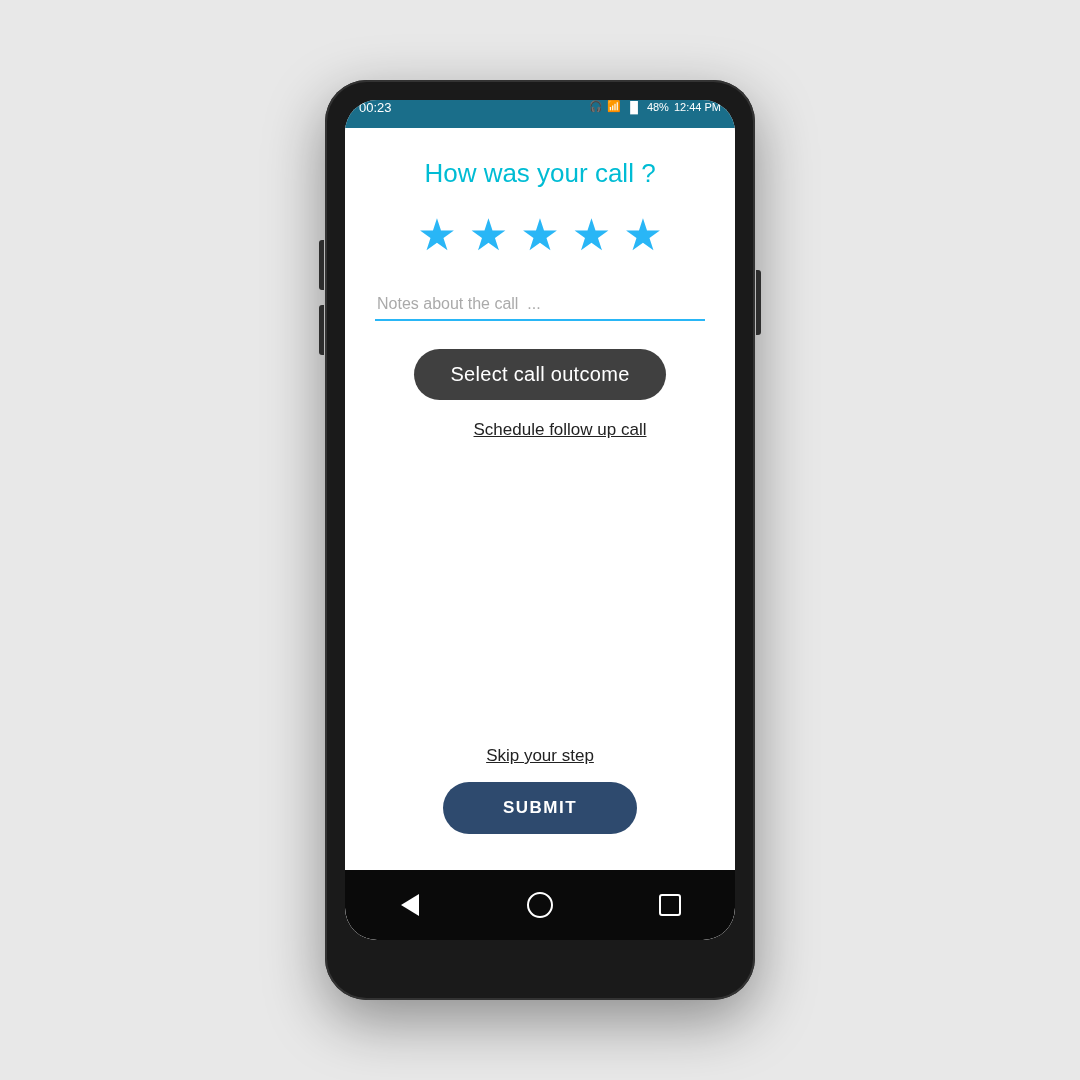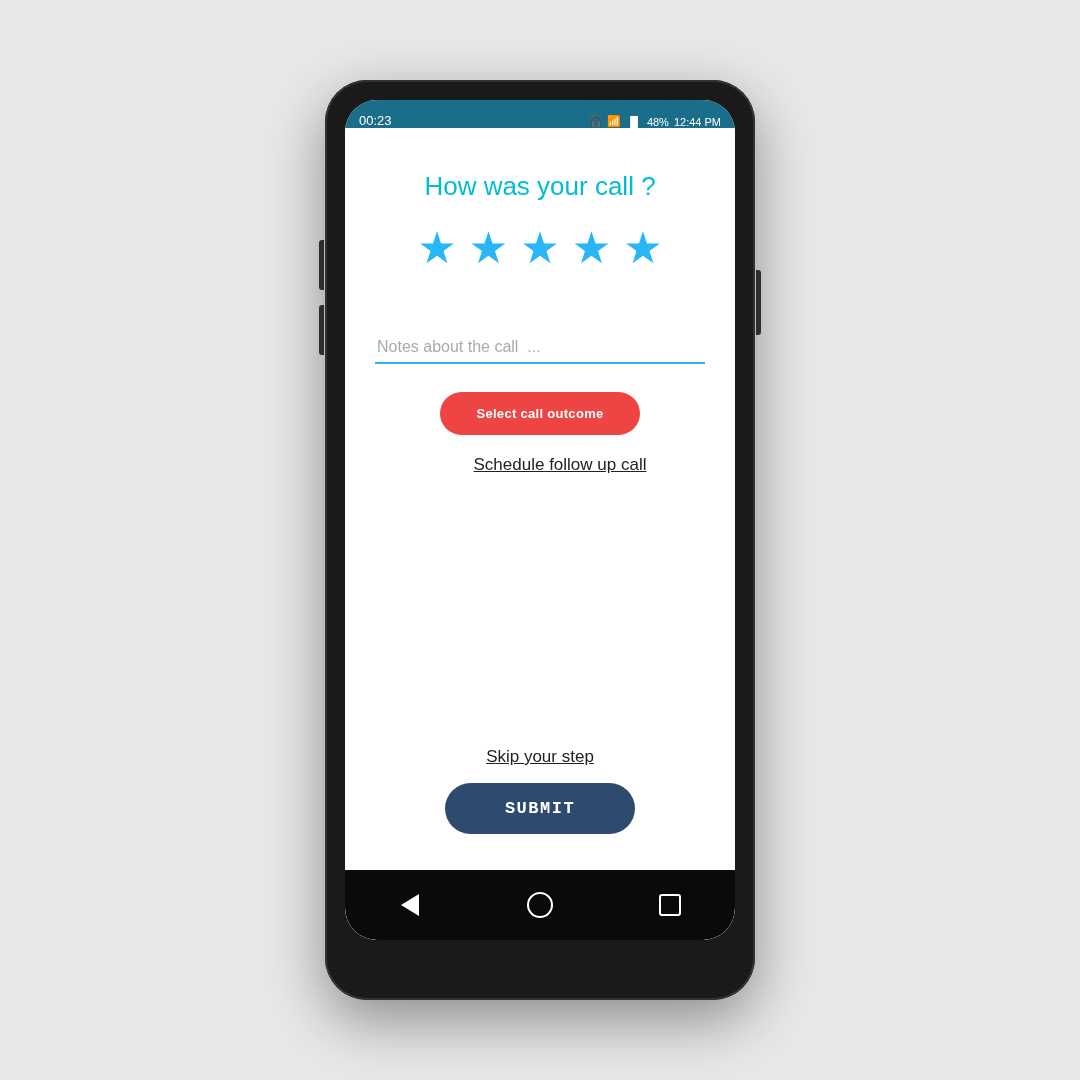--- a/index.html
+++ b/index.html
@@ -65,21 +65,21 @@
       display: flex;
       flex-direction: column;
       margin-top: 20px;
     }
 
     
     .status-bar {
       background: #1a6e8a;
       height: 28px;
       display: flex;
-      align-items: flex-end;
+      align-items: flex-start;
       justify-content: space-between;
       padding: 0 14px;
       flex-shrink: 0;
     }
     .status-time-left {
       color: white;
       font-size: 13px;
       font-weight: 500;
     }
     .status-icons {
@@ -106,65 +106,63 @@
       align-items: center;
       padding: 30px 30px 20px 30px;
     }
 
     .call-title {
       color: #00bcd4;
       font-size: 26px;
       font-weight: 500;
       margin-bottom: 24px;
       text-align: center;
-      margin-top: 13px;
     }
 
     .stars-row {
       display: flex;
       gap: 12px;
       margin-bottom: 32px;
     }
 
     .star {
       font-size: 44px;
       color: #29b6f6;
       line-height: 1;
     }
 
     .notes-container {
       width: 100%;
       margin-bottom: 28px;
       position: relative;
-      margin-top: 30px;
     }
 
     .notes-input {
       width: 100%;
       border: none;
       border-bottom: 2px solid #29b6f6;
       outline: none;
       font-size: 16px;
       color: #555;
       padding: 6px 2px;
       background: transparent;
     }
 
     .notes-input::placeholder {
       color: #aaa;
     }
 
     .select-outcome-btn {
-      background: #ef4444;
+      background: #404040;
       color: white;
       border: none;
       border-radius: 30px;
       padding: 14px 36px;
-      font-size: 13px;
-      font-weight: 700;
+      font-size: 20px;
+      font-weight: 400;
       cursor: pointer;
       margin-bottom: 20px;
       letter-spacing: 0.3px;
     }
 
     .schedule-link {
       color: #222;
       font-size: 17px;
       text-decoration: underline;
       cursor: pointer;
@@ -193,21 +191,20 @@
       background: #2e4a6e;
       color: white;
       border: none;
       border-radius: 30px;
       padding: 16px 60px;
       font-size: 17px;
       font-weight: 700;
       letter-spacing: 1.5px;
       cursor: pointer;
       margin-bottom: 16px;
-      font-family: Liberation Mono, monospace;
     }
 
     
     .nav-bar {
       height: 70px;
       background: #0a0a0a;
       border-radius: 0 0 32px 32px;
       display: flex;
       align-items: center;
       justify-content: space-around;

